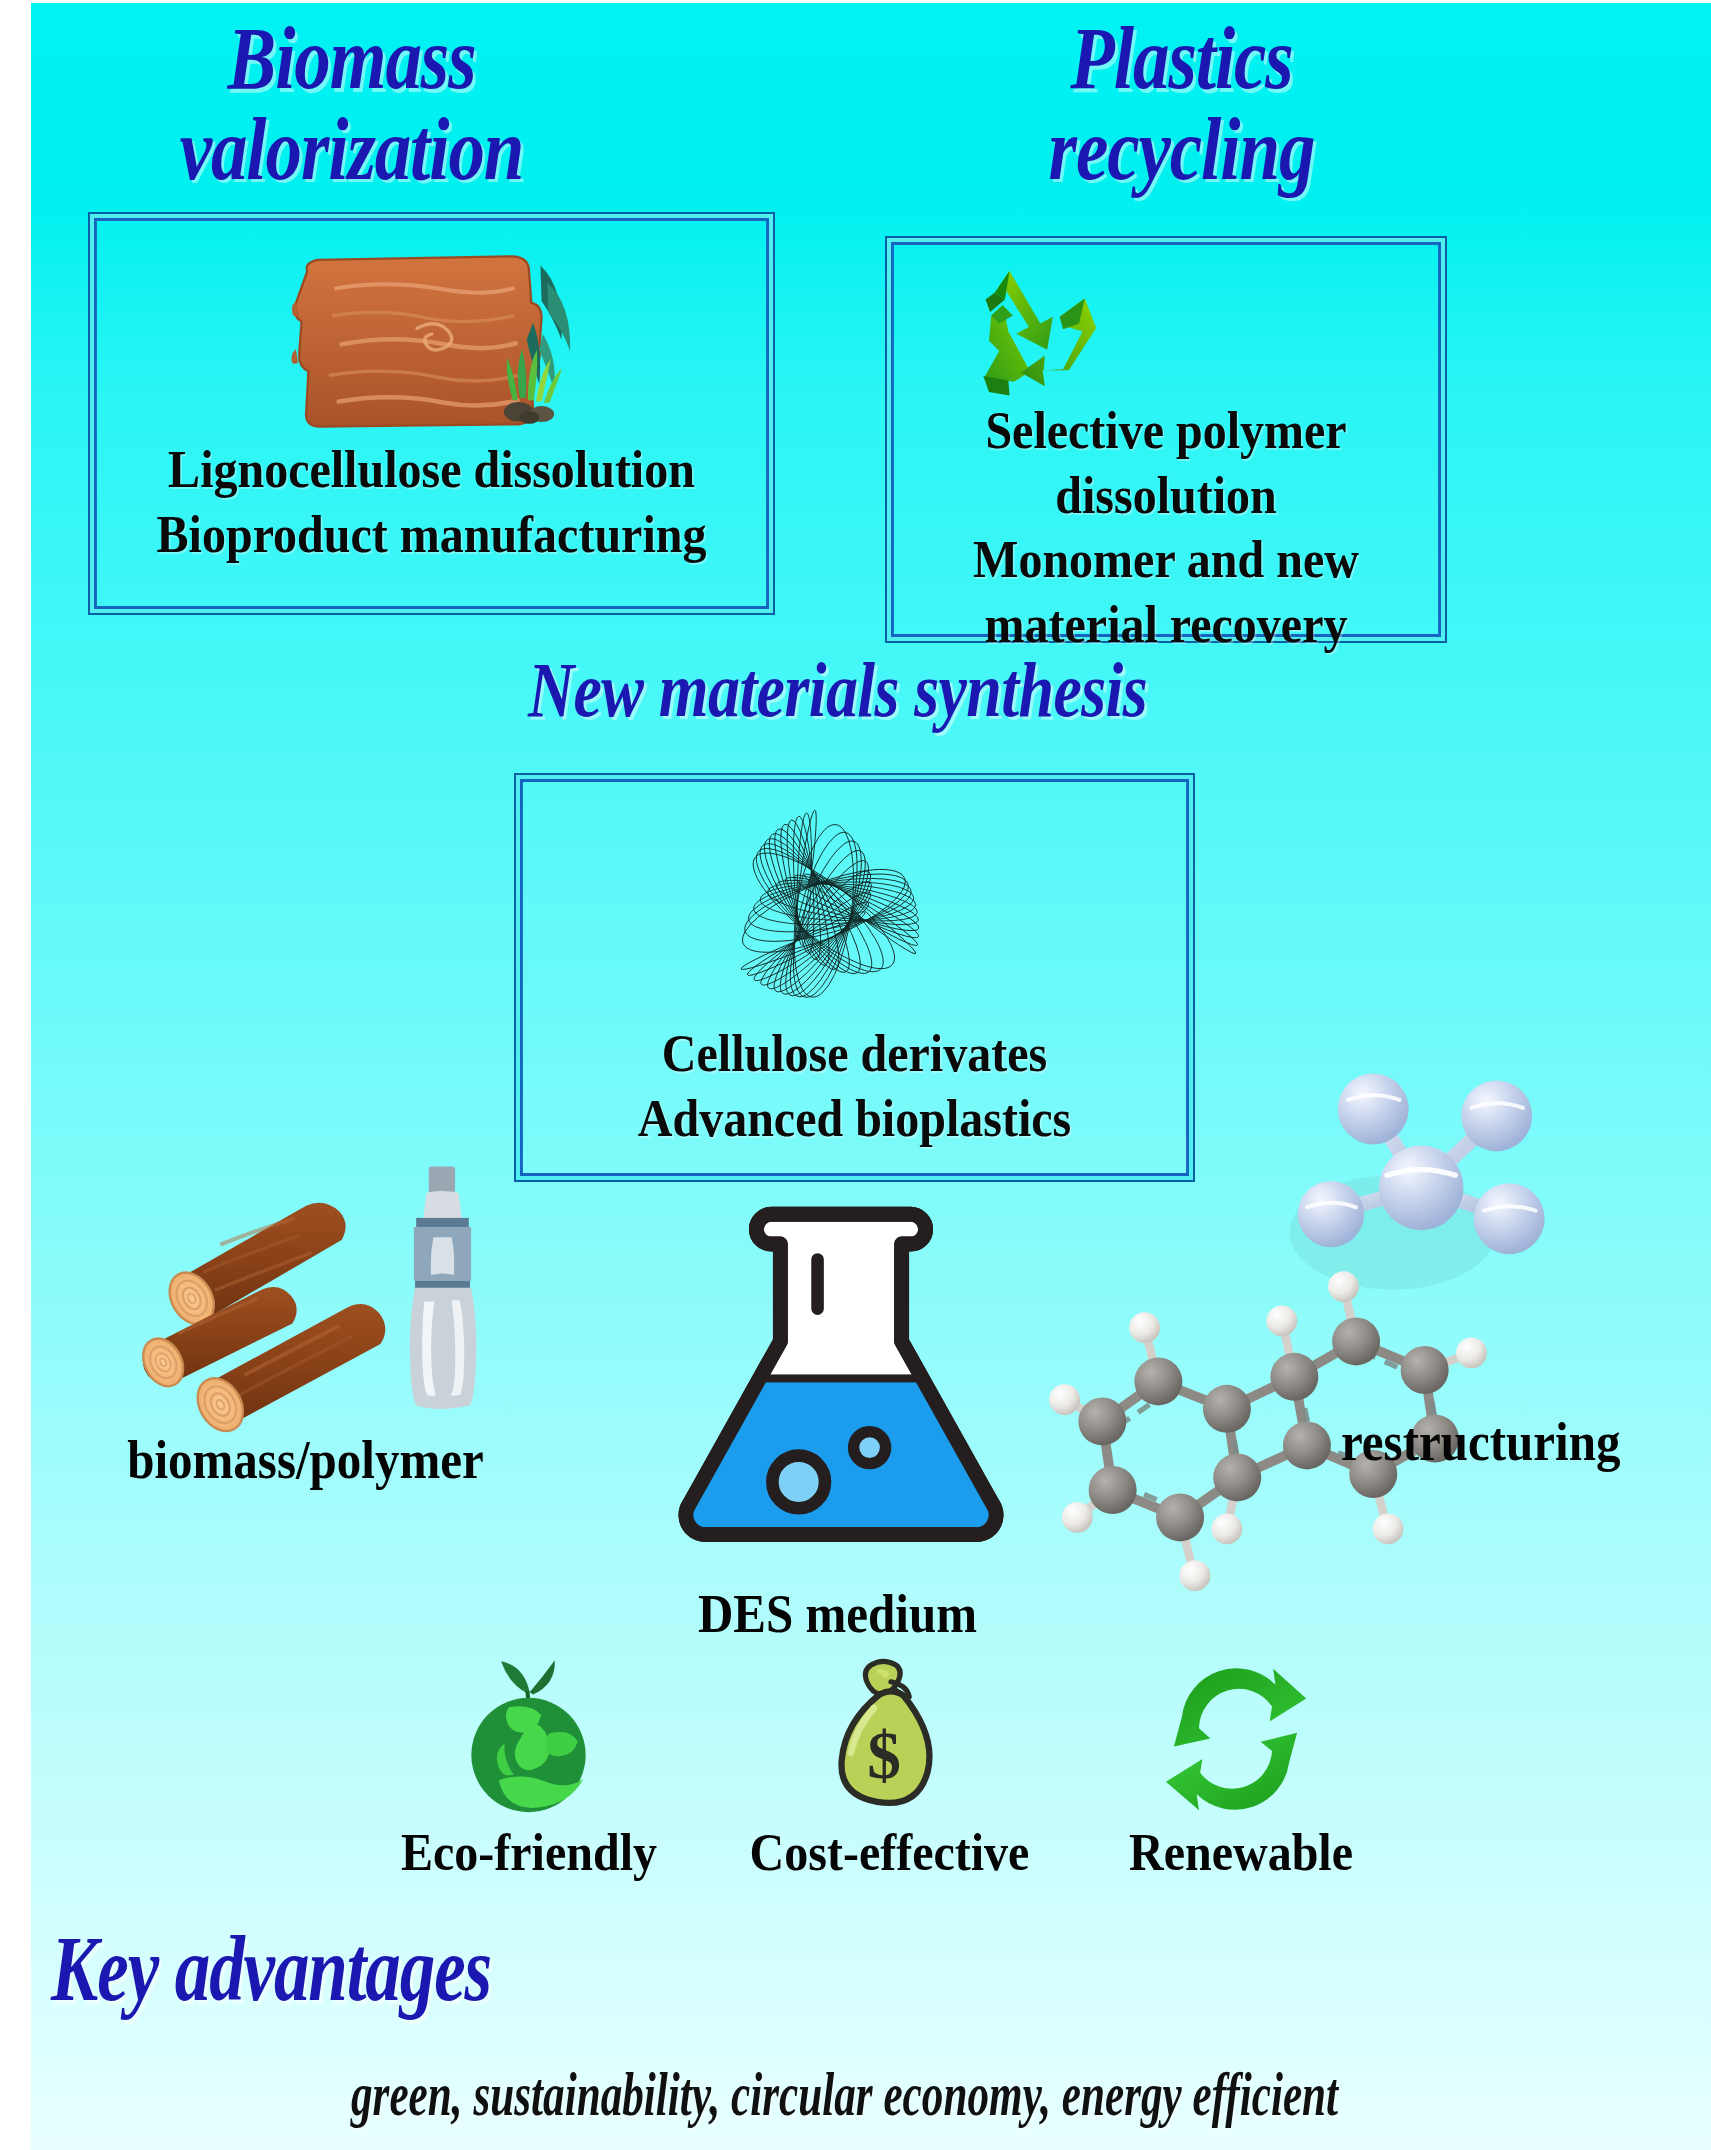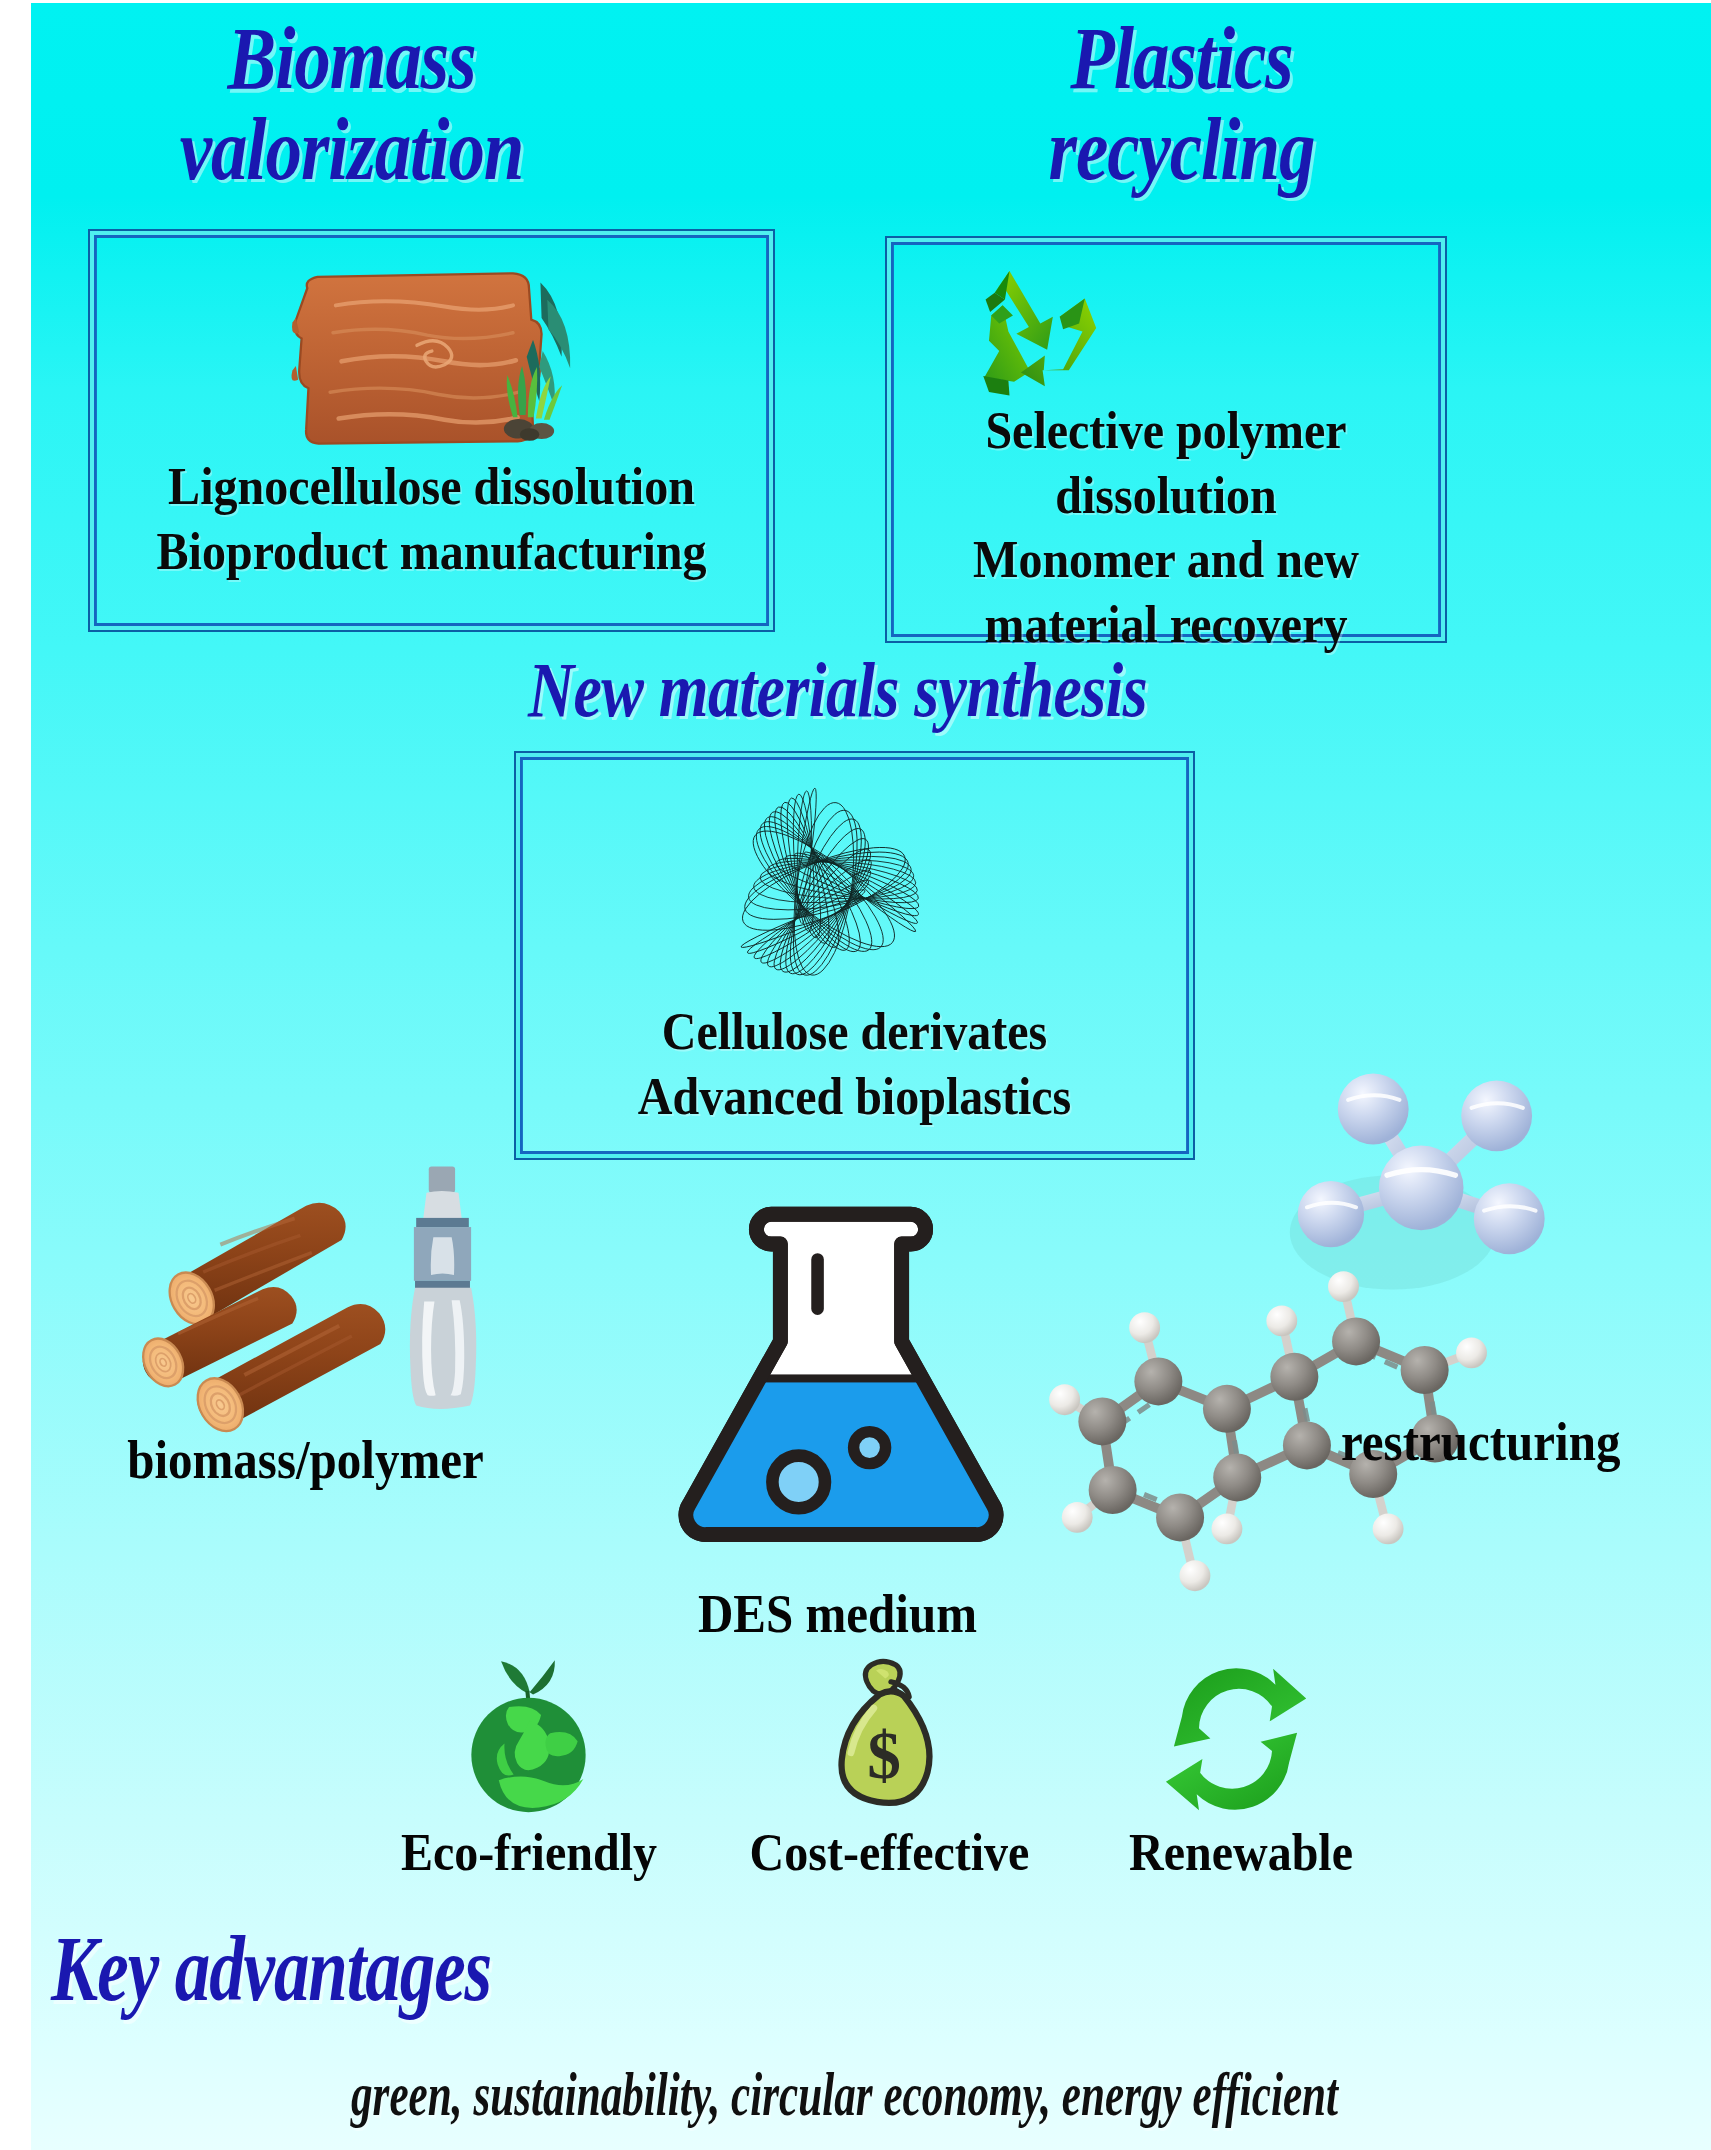--- a/index.html
+++ b/index.html
@@ -115,21 +115,21 @@
 <div id="page">
 
   <div class="hdr" style="left:63px; top:11.4px; width:515px; font-size:73px;">Biomass
 valorization</div>
 
   <div class="hdr" style="left:933px; top:11.4px; width:435px; font-size:73px;">Plastics
 recycling</div>
 
   <div class="hdr" style="left:320px; top:647px; width:973px; font-size:64px; letter-spacing:-0.6px;">New materials synthesis</div>
 
-  <div class="box" style="left:57px; top:226px; width:687px; height:403px;padding-left:32px;">
+  <div class="box" style="left:57px; top:209px; width:687px; height:403px;padding-left:32px;">
 
     <div class="art" style="left:183px; top:34px; width:320px; height:195px;">
       <svg width="320" height="195" viewBox="0 0 560 340">
         <defs>
           <linearGradient id="logG" x1="0" y1="0" x2="0" y2="1">
             <stop offset="0%" stop-color="#d1743f"></stop>
             <stop offset="45%" stop-color="#c06535"></stop>
             <stop offset="100%" stop-color="#a9522a"></stop>
           </linearGradient>
         </defs>
@@ -213,21 +213,21 @@
         </g>
       </svg>
     </div>
 
     <div class="boxtext" style="top:160px; font-size:48px;">Selective polymer
 dissolution
 Monomer and new
 material recovery</div>
   </div>
 
-  <div class="box" style="left:483px; top:748px; width:681px; height:409px;padding-left:36px;">
+  <div class="box" style="left:483px; top:770px; width:681px; height:409px;padding-left:36px;">
 
     <div class="art" style="left:160px; top:11.4px; width:298px; height:252px;">
       <svg width="298" height="252" viewBox="0 0 520 440">
         <g fill="none" stroke="#0b1a18" stroke-width="1.5" opacity="0.95">
           <g transform="translate(258,218)">
             <g transform="rotate(-22)">
               <ellipse cx="0" cy="0" rx="152" ry="48" transform="rotate(0)"></ellipse>
               <ellipse cx="0" cy="0" rx="152" ry="48" transform="rotate(120)"></ellipse>
               <ellipse cx="0" cy="0" rx="152" ry="48" transform="rotate(240)"></ellipse>
 

